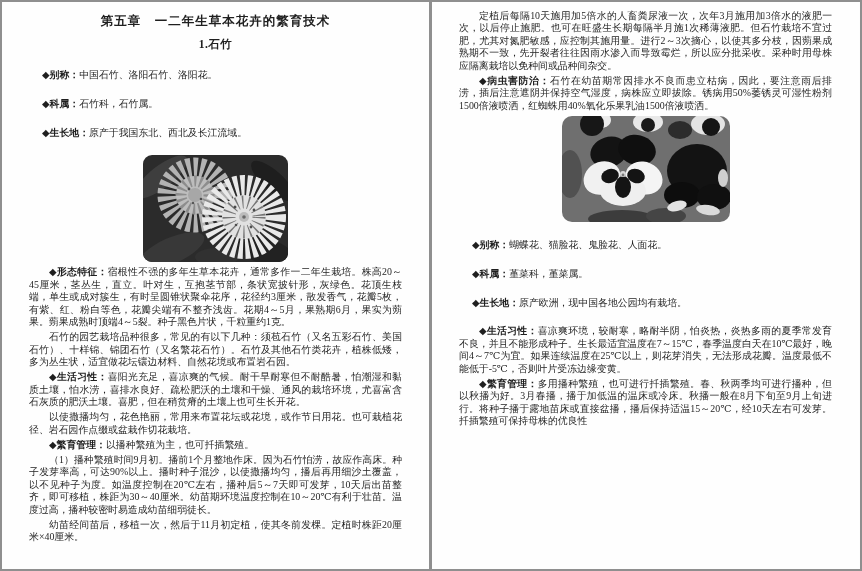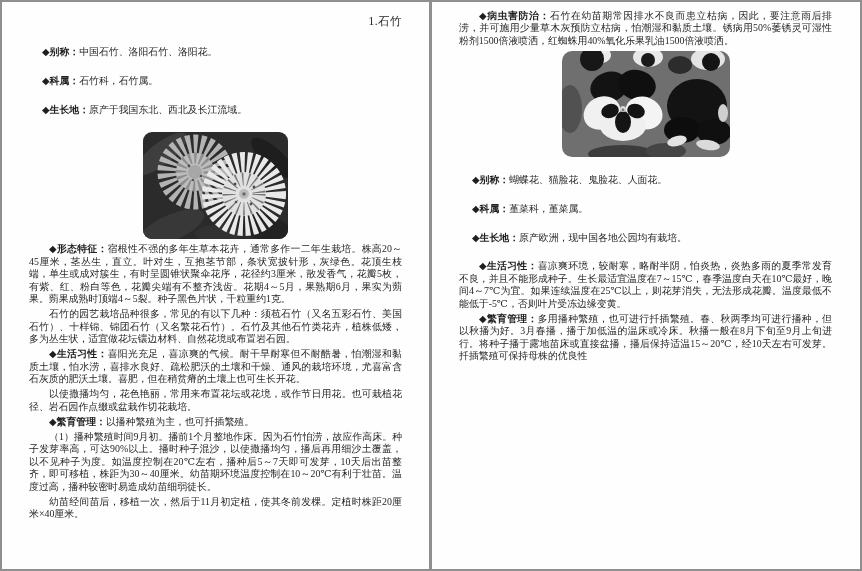--- a/index.html
+++ b/index.html
@@ -16,41 +16,42 @@
     width:427px;height:100%;box-sizing:border-box;
     padding:5px 27px 0 27px;overflow:hidden;
     color:#1f1f1f;background:#fefefe;
   }
   .divider{width:3px;height:100%;background:#8f8f8f;flex:none;}
   h1.chapter{
     font-size:12.5px;font-weight:700;text-align:center;
     margin:6px 0 7px 0;letter-spacing:1px;
   }
   h2.sec{
-    font-size:11.5px;font-weight:400;text-align:right;
+    font-size:11.5px;font-weight:700;text-align:center;
     margin:7px 0 6px 0;letter-spacing:0.5px;
   }
   .page p{
     font-size:9.9px;line-height:12.5px;text-align:justify;
     margin:2.5px 0;
   }
   .page p.bullet1{line-height:13px;margin:16px 0;text-indent:13px;}
   .page p.body{text-indent:20px;}
   .page p .lbl{font-weight:700;}
   figure.photo{margin:4px auto;padding:0;display:block;}
   figure.photo svg{display:block;}
   .photo-dianthus{width:145px;height:107px;}
   .photo-pansy{width:168px;height:106px;}
 </style>
 </head>
 <body>
 
 <div class="spread">
 
   <section class="page">
+    <h1 class="chapter">第五章　一二年生草本花卉的繁育技术</h1>
     <h2 class="sec">1.石竹</h2>
 
     <p class="bullet1"><span class="lbl">◆别称：</span><span>中国石竹、洛阳石竹、洛阳花。</span></p>
     <p class="bullet1"><span class="lbl">◆科属：</span><span>石竹科，石竹属。</span></p>
     <p class="bullet1"><span class="lbl">◆生长地：</span><span>原产于我国东北、西北及长江流域。</span></p>
 
     <figure class="photo photo-dianthus">
       <svg width="145" height="107" viewBox="0 0 145 107" xmlns="http://www.w3.org/2000/svg">
         <defs>
             <clipPath id="clipL">
@@ -95,21 +96,22 @@
     <p class="body"><span class="lbl">◆生活习性：</span><span>喜阳光充足，喜凉爽的气候。耐干旱耐寒但不耐酷暑，怕潮湿和黏质土壤，怕水涝，喜排水良好、疏松肥沃的土壤和干燥、通风的栽培环境，尤喜富含石灰质的肥沃土壤。喜肥，但在稍贫瘠的土壤上也可生长开花。</span></p>
     <p class="body">以使撒播均匀，花色艳丽，常用来布置花坛或花境，或作节日用花。也可栽植花径、岩石园作点缀或盆栽作切花栽培。</p>
     <p class="body"><span class="lbl">◆繁育管理：</span><span>以播种繁殖为主，也可扦插繁殖。</span></p>
     <p class="body">（1）播种繁殖时间9月初。播前1个月整地作床。因为石竹怕涝，故应作高床。种子发芽率高，可达90%以上。播时种子混沙，以使撒播均匀，播后再用细沙土覆盖，以不见种子为度。如温度控制在20℃左右，播种后5～7天即可发芽，10天后出苗整齐，即可移植，株距为30～40厘米。幼苗期环境温度控制在10～20℃有利于壮苗。温度过高，播种较密时易造成幼苗细弱徒长。</p>
     <p class="body">幼苗经间苗后，移植一次，然后于11月初定植，使其冬前发棵。定植时株距20厘米×40厘米。</p>
   </section>
 
   <div class="divider"></div>
 
   <section class="page">
-    <p class="body"><span class="lbl">◆病虫害防治：</span><span>石竹在幼苗期常因排水不良而患立枯病，因此，要注意雨后排涝，并可施用少量草木灰预防立枯病，怕潮湿和黏质土壤。锈病用50%萎锈灵可湿性粉剂1500倍液喷洒，红蜘蛛用40%氧化乐果乳油1500倍液喷洒。</span></p>
+    <p class="body">定植后每隔10天施用加5倍水的人畜粪尿液一次，次年3月施用加3倍水的液肥一次，以后停止施肥。也可在旺盛生长期每隔半月施1次稀薄液肥。但石竹栽培不宜过肥，尤其对氮肥敏感，应控制其施用量。进行2～3次摘心，以使其多分枝，因蒴果成熟期不一致，先开裂者往往因雨水渗入而导致霉烂，所以应分批采收。采种时用母株应隔离栽培以免种间或品种间杂交。</p>
+    <p class="body"><span class="lbl">◆病虫害防治：</span><span>石竹在幼苗期常因排水不良而患立枯病，因此，要注意雨后排涝，插后注意遮阴并保持空气湿度，病株应立即拔除。锈病用50%萎锈灵可湿性粉剂1500倍液喷洒，红蜘蛛用40%氧化乐果乳油1500倍液喷洒。</span></p>
 
 
     <figure class="photo photo-pansy">
       <svg width="168" height="106" viewBox="0 0 168 106" xmlns="http://www.w3.org/2000/svg">
         <defs>
             <clipPath id="clipR">
               <rect width="168" height="106" rx="10"></rect>
             </clipPath>
           </defs>
         <g clip-path="url(#clipR)">

